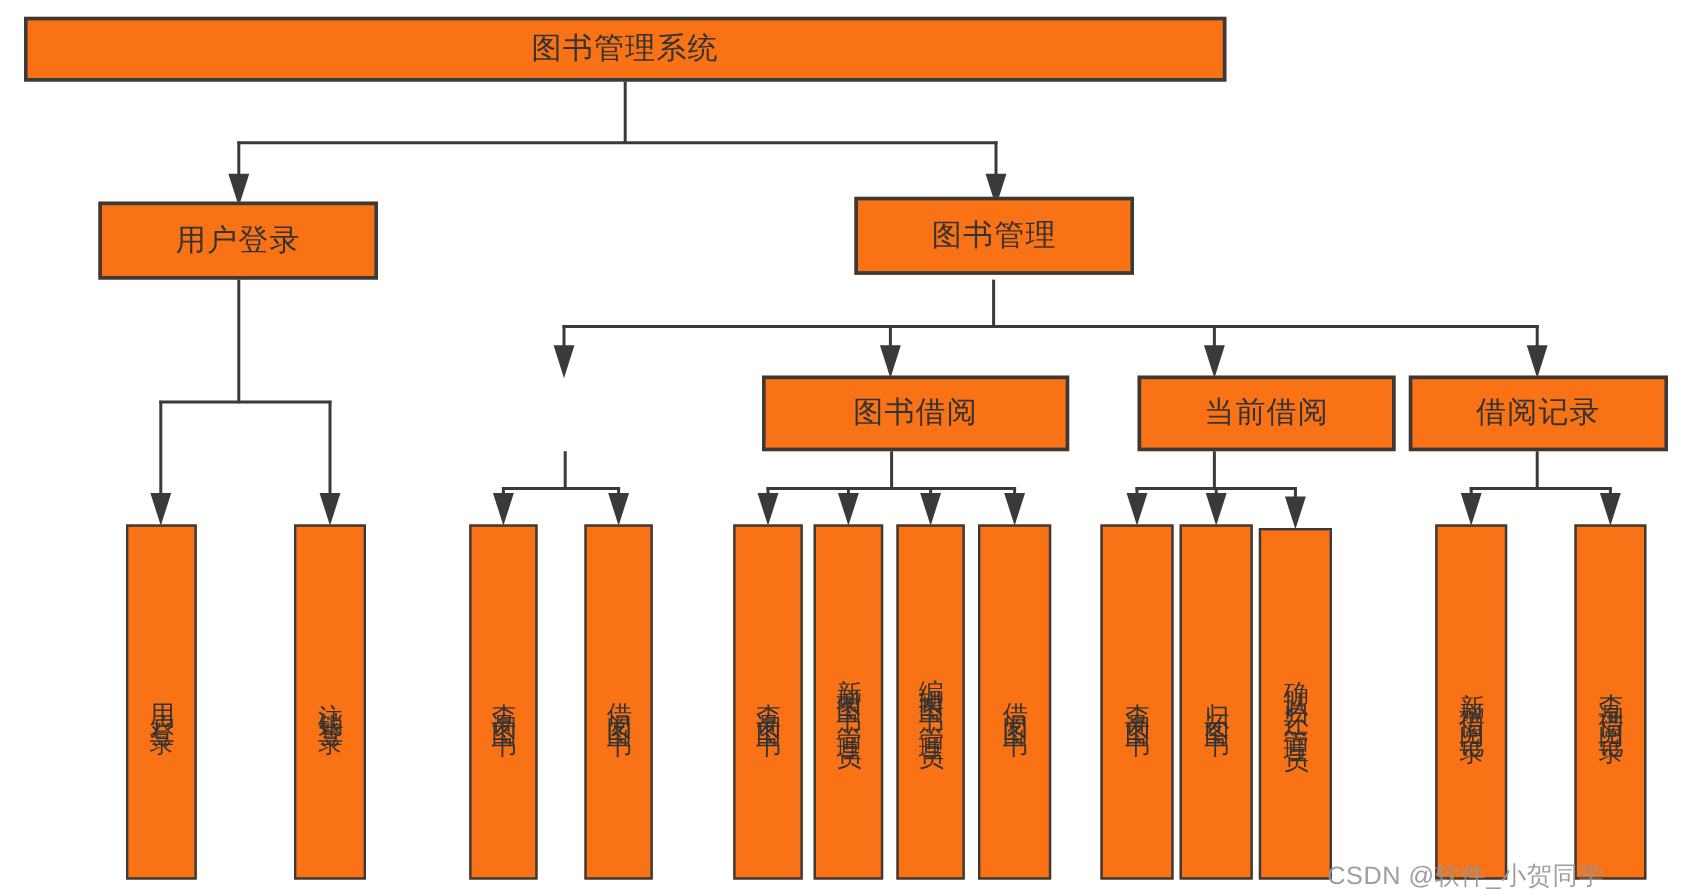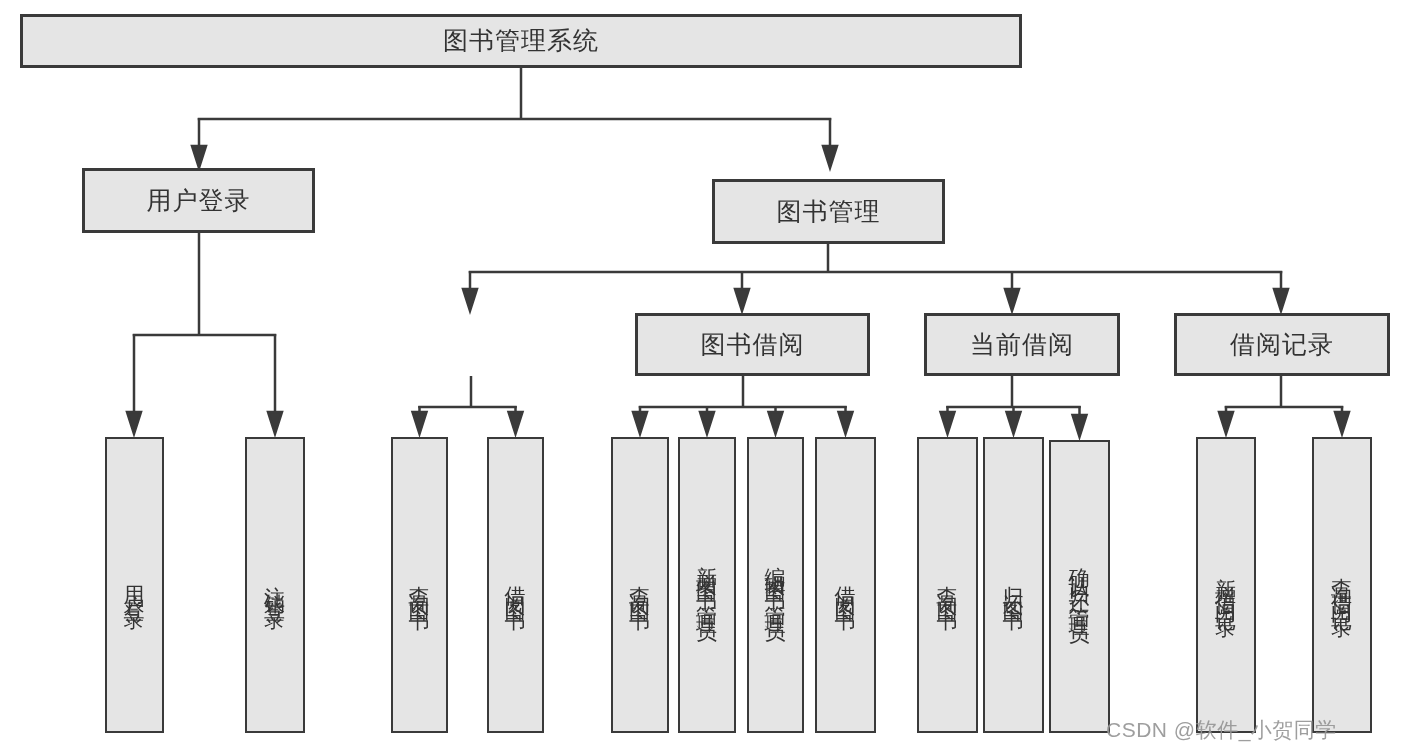--- a/index.html
+++ b/index.html
@@ -7,21 +7,21 @@
     position:relative;
     width:1405px; height:747px;
     background:#ffffff;
     font-family:"Liberation Sans","DejaVu Sans",sans-serif;
     overflow:hidden;
   }
   svg.wires { position:absolute; left:0; top:0; width:1405px; height:747px; }
   .box {
     position:absolute;
     box-sizing:border-box;
-    background:#e5e5e5;
+    background:#f97316;
     border:3px solid #3a3a3a;
     color:#333333;
     display:flex;
     align-items:center;
     justify-content:center;
     text-align:center;
     font-size:25px;
     line-height:1.1;
     letter-spacing:1px;
   }
@@ -122,24 +122,24 @@
         <line x1="1342" y1="406" x2="1342" y2="418" fill="none"></line>
         <polygon points="1219,412 1233,412 1226,434"></polygon>
         <polygon points="1335,412 1349,412 1342,434"></polygon>
       </g>
     </g>
   </svg>
 
   <div class="box l1" style="left:20px;top:14px;width:1002px;height:54px">图书管理系统</div>
 
   <div class="box" style="left:82px;top:168px;width:233px;height:65px">用户登录</div>
-  <div class="box" style="left:712px;top:179px;width:233px;height:65px">图书管理</div>
+  <div class="box" style="left:712px;top:164px;width:233px;height:65px">图书管理</div>
 
-  <div class="box" style="left:635px;top:313px;width:235px;height:63px">图书借阅</div>
-  <div class="box" style="left:924px;top:313px;width:196px;height:63px">当前借阅</div>
+  <div class="box" style="left:635px;top:313px;width:256px;height:63px">图书借阅</div>
+  <div class="box" style="left:948px;top:313px;width:215px;height:63px">当前借阅</div>
   <div class="box" style="left:1174px;top:313px;width:216px;height:63px">借阅记录</div>
 
   <div class="box v" style="left:105px;top:437px;width:59px;height:296px">用户登录</div>
   <div class="box v" style="left:245px;top:437px;width:60px;height:296px">注销登录</div>
 
   <div class="box v" style="left:391px;top:437px;width:57px;height:296px">查询图书</div>
   <div class="box v" style="left:487px;top:437px;width:57px;height:296px">借阅图书</div>
 
   <div class="box v" style="left:611px;top:437px;width:58px;height:296px">查询图书</div>
   <div class="box v" style="left:678px;top:437px;width:58px;height:296px">新增图书（管理员）</div>

